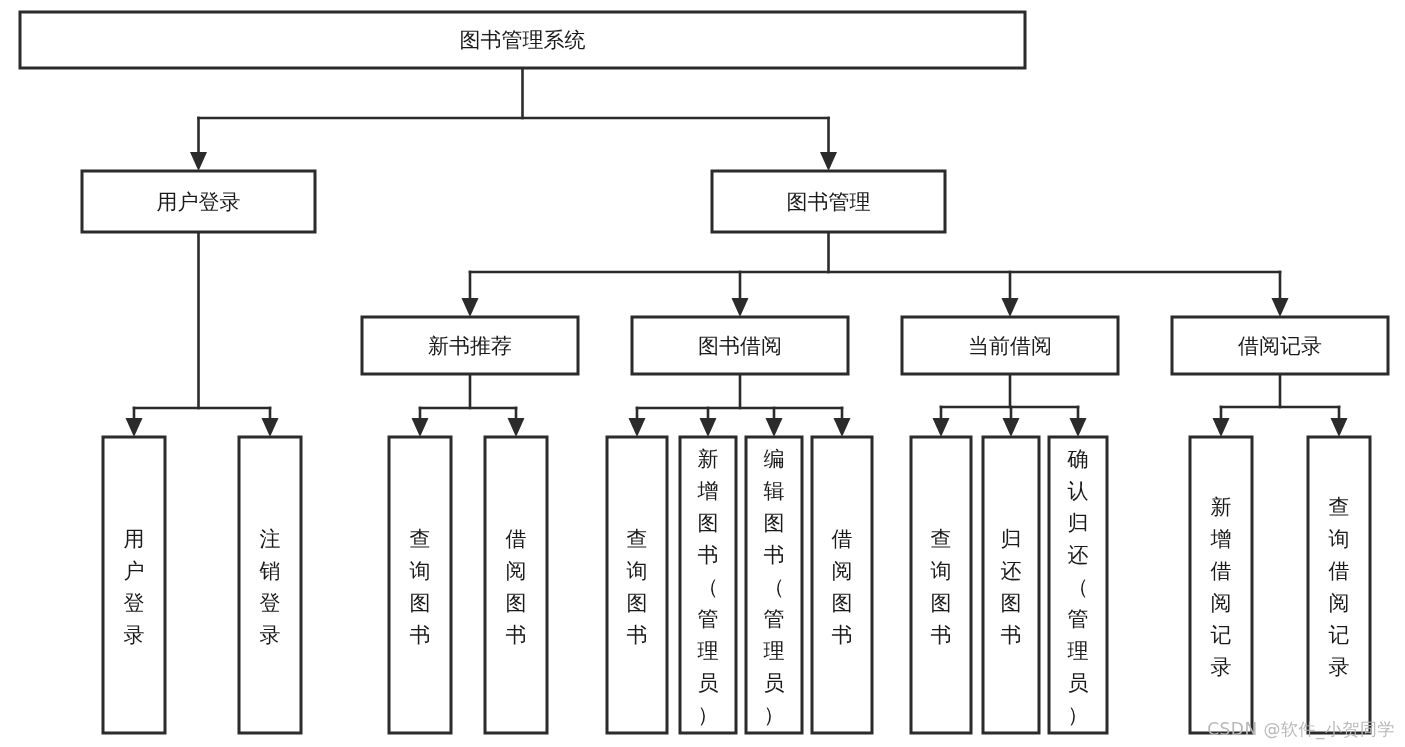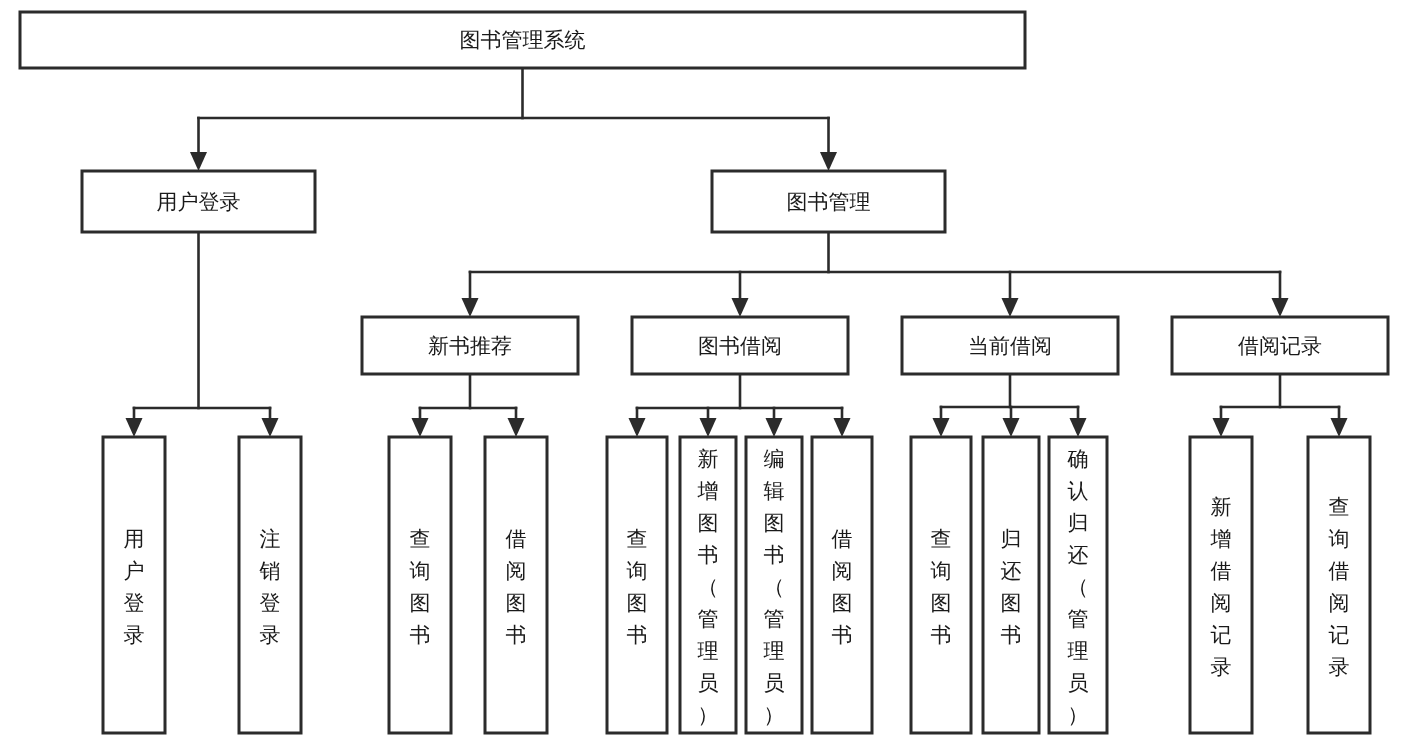--- a/index.html
+++ b/index.html
@@ -206,13 +206,14 @@
           <rect x="1190" y="437" width="62" height="296" class="node-box"></rect>
           <text x="1221" y="513.96" class="node-label-v"><tspan x="1221" dy="0">新</tspan><tspan x="1221" dy="32">增</tspan><tspan x="1221" dy="32">借</tspan><tspan x="1221" dy="32">阅</tspan><tspan x="1221" dy="32">记</tspan><tspan x="1221" dy="32">录</tspan></text>
         </g>
         <g>
           <rect x="1308" y="437" width="62" height="296" class="node-box"></rect>
           <text x="1339" y="513.96" class="node-label-v"><tspan x="1339" dy="0">查</tspan><tspan x="1339" dy="32">询</tspan><tspan x="1339" dy="32">借</tspan><tspan x="1339" dy="32">阅</tspan><tspan x="1339" dy="32">记</tspan><tspan x="1339" dy="32">录</tspan></text>
         </g>
       </g>
   </svg>
 
+  <div class="watermark">CSDN @软件_小贺同学</div>
 </div>
 
 </body></html>

